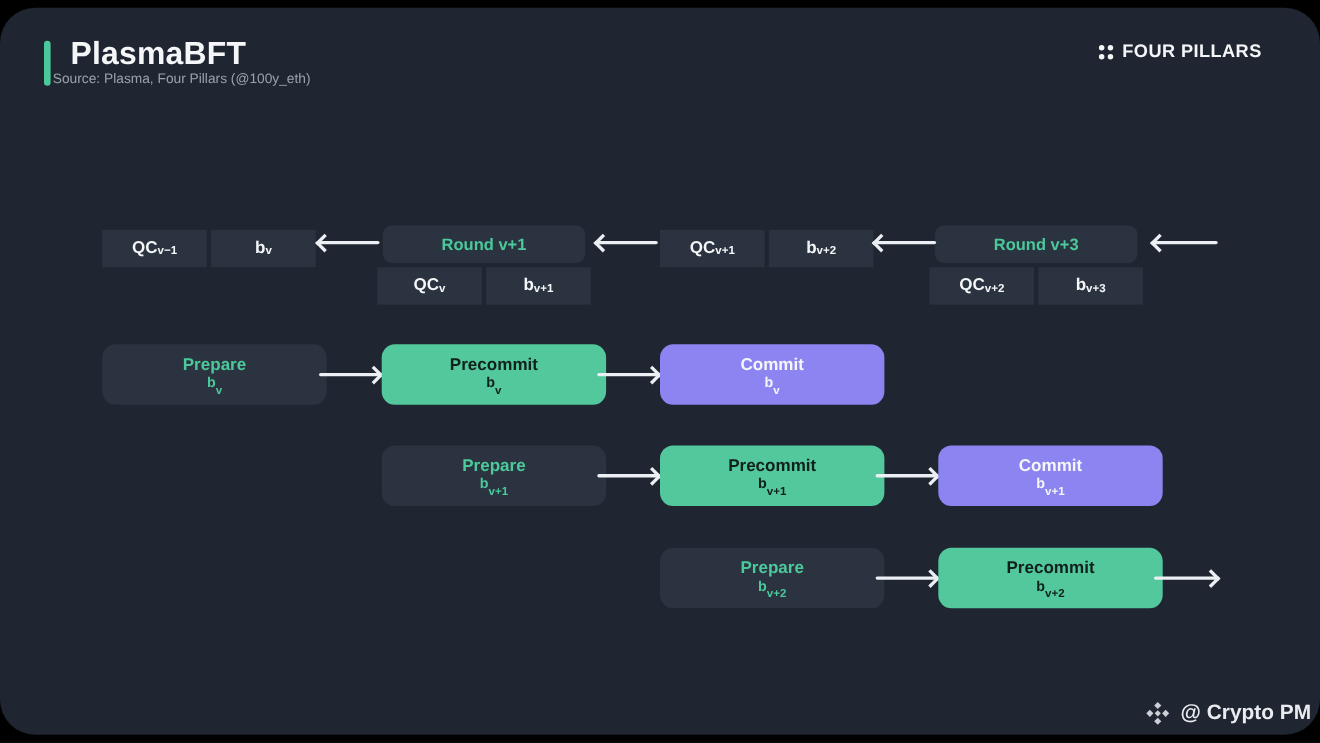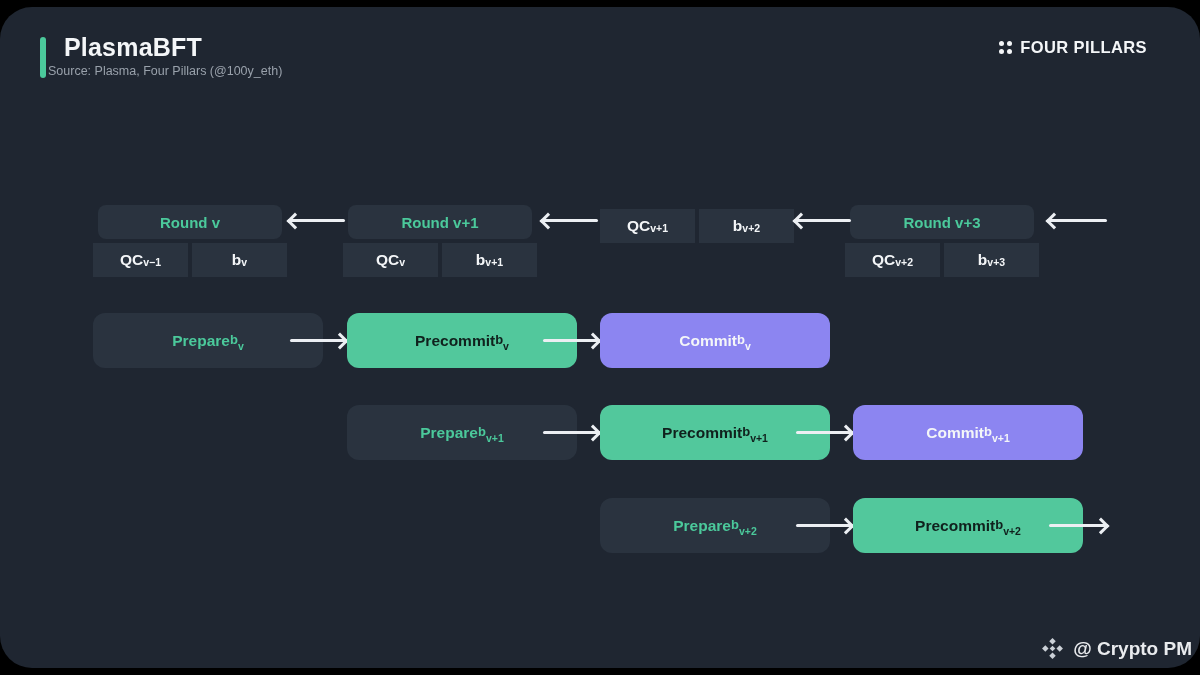--- a/index.html
+++ b/index.html
@@ -7,41 +7,41 @@
     --green:#52C89C; --purple:#8C85F1; --arrow:#ECEFF3;
     --text-light:#F4F6F8; --text-muted:#99A1AB; --text-on-green:#10211D;
   }
   *{margin:0;padding:0;box-sizing:border-box;}
   body{background:#000;font-family:"Liberation Sans","DejaVu Sans",sans-serif;}
   .stage{position:relative;width:1200px;height:675px;background:var(--bg-outer,#000);overflow:hidden;}
   .card{position:absolute;left:0;top:7px;width:1200px;height:661px;background:var(--card,#1F2631);border-radius:32px;}
 
   
   .accent-bar{position:absolute;left:40px;top:37px;width:6px;height:41px;border-radius:3px;background:var(--accent,#4BC99B);}
-  .title{position:absolute;left:64px;top:33px;font-size:25px;font-weight:700;color:var(--text-light,#F4F6F8);letter-spacing:.2px;}
+  .title{position:absolute;left:64px;top:33px;font-size:29px;font-weight:700;color:var(--text-light,#F4F6F8);letter-spacing:.2px;}
   .subtitle{position:absolute;left:48px;top:64px;font-size:12.5px;color:var(--text-muted,#99A1AB);}
   .brand{position:absolute;right:53px;top:38px;display:flex;align-items:center;gap:8px;}
   .dots{display:grid;grid-template-columns:5px 5px;grid-gap:3px;}
   .dots i{width:5px;height:5px;border-radius:50%;background:var(--text-light,#F4F6F8);display:block;}
   .brand span{font-size:16.5px;font-weight:700;color:var(--text-light,#F4F6F8);letter-spacing:.4px;}
 
   
   .round{position:absolute;top:205px;width:194px;}
   .round-head{margin:0 5px;height:34px;border-radius:8px;background:var(--box,#2A333F);
     display:flex;align-items:center;justify-content:center;
     color:var(--accent,#4BC99B);font-size:15px;font-weight:700;}
   .round-subs{display:flex;gap:4px;margin-top:4px;}
   .subbox{flex:1;height:34px;border-radius:0;background:var(--box,#2A333F);
     display:flex;align-items:center;justify-content:center;
     color:var(--text-light,#F4F6F8);font-size:15.5px;font-weight:700;}
   sub{font-size:10.5px;font-weight:700;position:relative;top:2px;line-height:1;}
 
   
-  .pbox{position:absolute;width:230px;height:55px;border-radius:12px;
-    display:flex;flex-direction:row;align-items:center;justify-content:center;line-height:1.15;}
+  .pbox{position:absolute;width:204px;height:55px;border-radius:12px;
+    display:flex;flex-direction:column;align-items:center;justify-content:center;line-height:1.15;}
   .pbox .p-title{font-size:15.5px;font-weight:700;}
   .pbox .p-sub{font-size:13px;font-weight:700;margin-top:1px;}
   .pbox.dark{background:var(--box,#2A333F);color:var(--accent,#4BC99B);}
   .pbox.green{background:var(--green,#52C89C);color:var(--text-on-green,#10211D);}
   .pbox.purple{background:var(--purple,#8C85F1);color:var(--text-light,#F4F6F8);}
 
   
   .arrow{position:absolute;height:3px;border-radius:2px;background:var(--arrow,#ECEFF3);}
   .arrow::after{content:'';position:absolute;width:9px;height:9px;top:50%;
     border-top:3px solid var(--arrow,#ECEFF3);border-right:3px solid var(--arrow,#ECEFF3);}
@@ -66,23 +66,20 @@
     <div class="dots">
         <i></i>
         <i></i>
         <i></i>
         <i></i>
       </div>
     <span>FOUR PILLARS</span>
   </div>
 
   <div class="round" style="left:93px">
-    <div class="round-head">
-        <span>Round v</span>
-      </div>
     <div class="round-subs">
       <div class="subbox">
           <span>QC</span>
           <sub>v−1</sub>
         </div>
       <div class="subbox">
           <span>b</span>
           <sub>v</sub>
         </div>
     </div>

